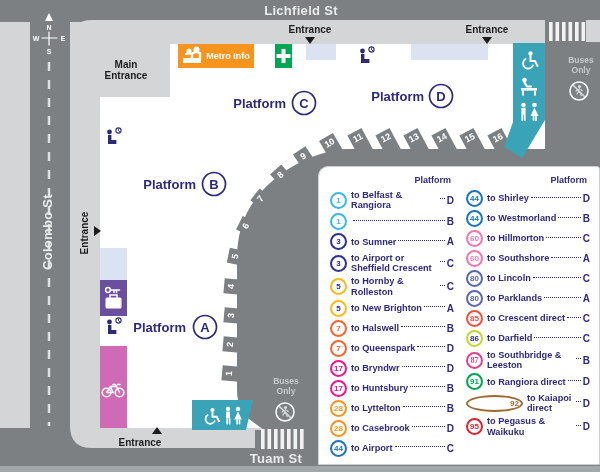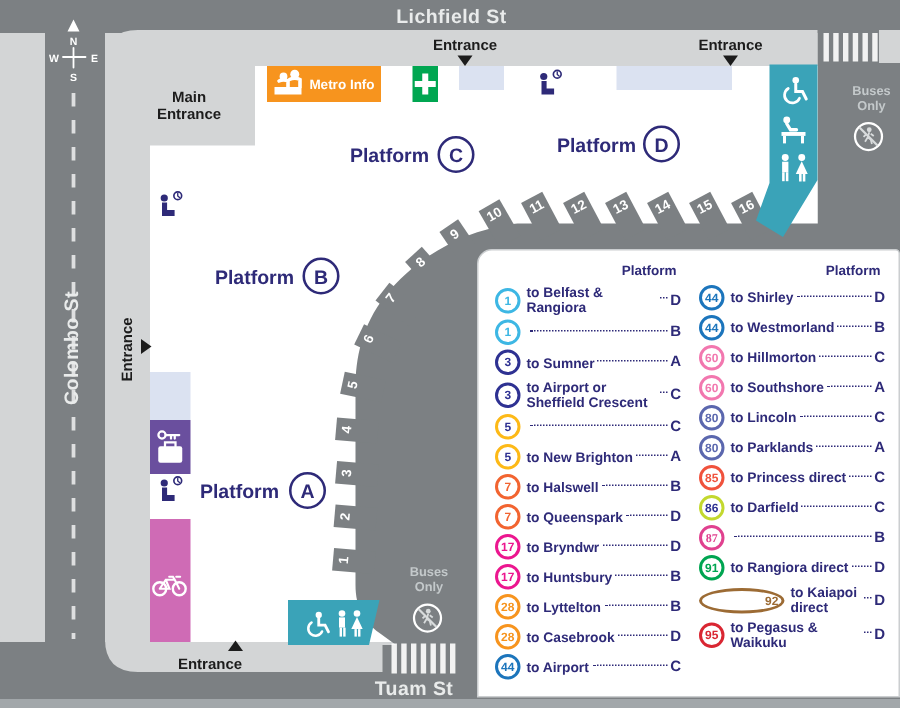--- a/index.html
+++ b/index.html
@@ -337,20 +337,21 @@
 
       <div class="lrow">
         <span class="rnum" style="border-color: rgb(46, 49, 146); color: rgb(46, 49, 146);">3</span>
         <span class="rlabel">to Airport or Sheffield Crescent</span>
         <span class="rlead"></span>
         <span class="rplat">C</span>
       </div>
 
       <div class="lrow">
         <span class="rnum" style="border-color: rgb(253, 185, 23); color: rgb(46, 49, 146);">5</span>
+        <span class="rlabel">to Hornby &amp; Rolleston</span>
         <span class="rlead"></span>
         <span class="rplat">C</span>
       </div>
 
       <div class="lrow">
         <span class="rnum" style="border-color: rgb(253, 185, 23); color: rgb(46, 49, 146);">5</span>
         <span class="rlabel">to New Brighton</span>
         <span class="rlead"></span>
         <span class="rplat">A</span>
       </div>
@@ -444,34 +445,35 @@
 
       <div class="lrow">
         <span class="rnum" style="border-color: rgb(91, 103, 174); color: rgb(91, 103, 174);">80</span>
         <span class="rlabel">to Parklands</span>
         <span class="rlead"></span>
         <span class="rplat">A</span>
       </div>
 
       <div class="lrow">
         <span class="rnum" style="border-color: rgb(240, 82, 61); color: rgb(240, 82, 61);">85</span>
-        <span class="rlabel">to Princess direct</span>
+        <span class="rlabel">to Crescent direct</span>
         <span class="rlead"></span>
         <span class="rplat">C</span>
       </div>
 
       <div class="lrow">
         <span class="rnum" style="border-color: rgb(195, 216, 46); color: rgb(46, 49, 146);">86</span>
         <span class="rlabel">to Darfield</span>
         <span class="rlead"></span>
         <span class="rplat">C</span>
       </div>
 
       <div class="lrow">
         <span class="rnum" style="border-color: rgb(224, 65, 143); color: rgb(224, 65, 143); font-family: Liberation Serif, serif;">87</span>
+        <span class="rlabel">to Southbridge &amp; Leeston</span>
         <span class="rlead"></span>
         <span class="rplat">B</span>
       </div>
 
       <div class="lrow">
         <span class="rnum" style="border-color: rgb(0, 165, 81); color: rgb(0, 165, 81);">91</span>
         <span class="rlabel">to Rangiora direct</span>
         <span class="rlead"></span>
         <span class="rplat">D</span>
       </div>

